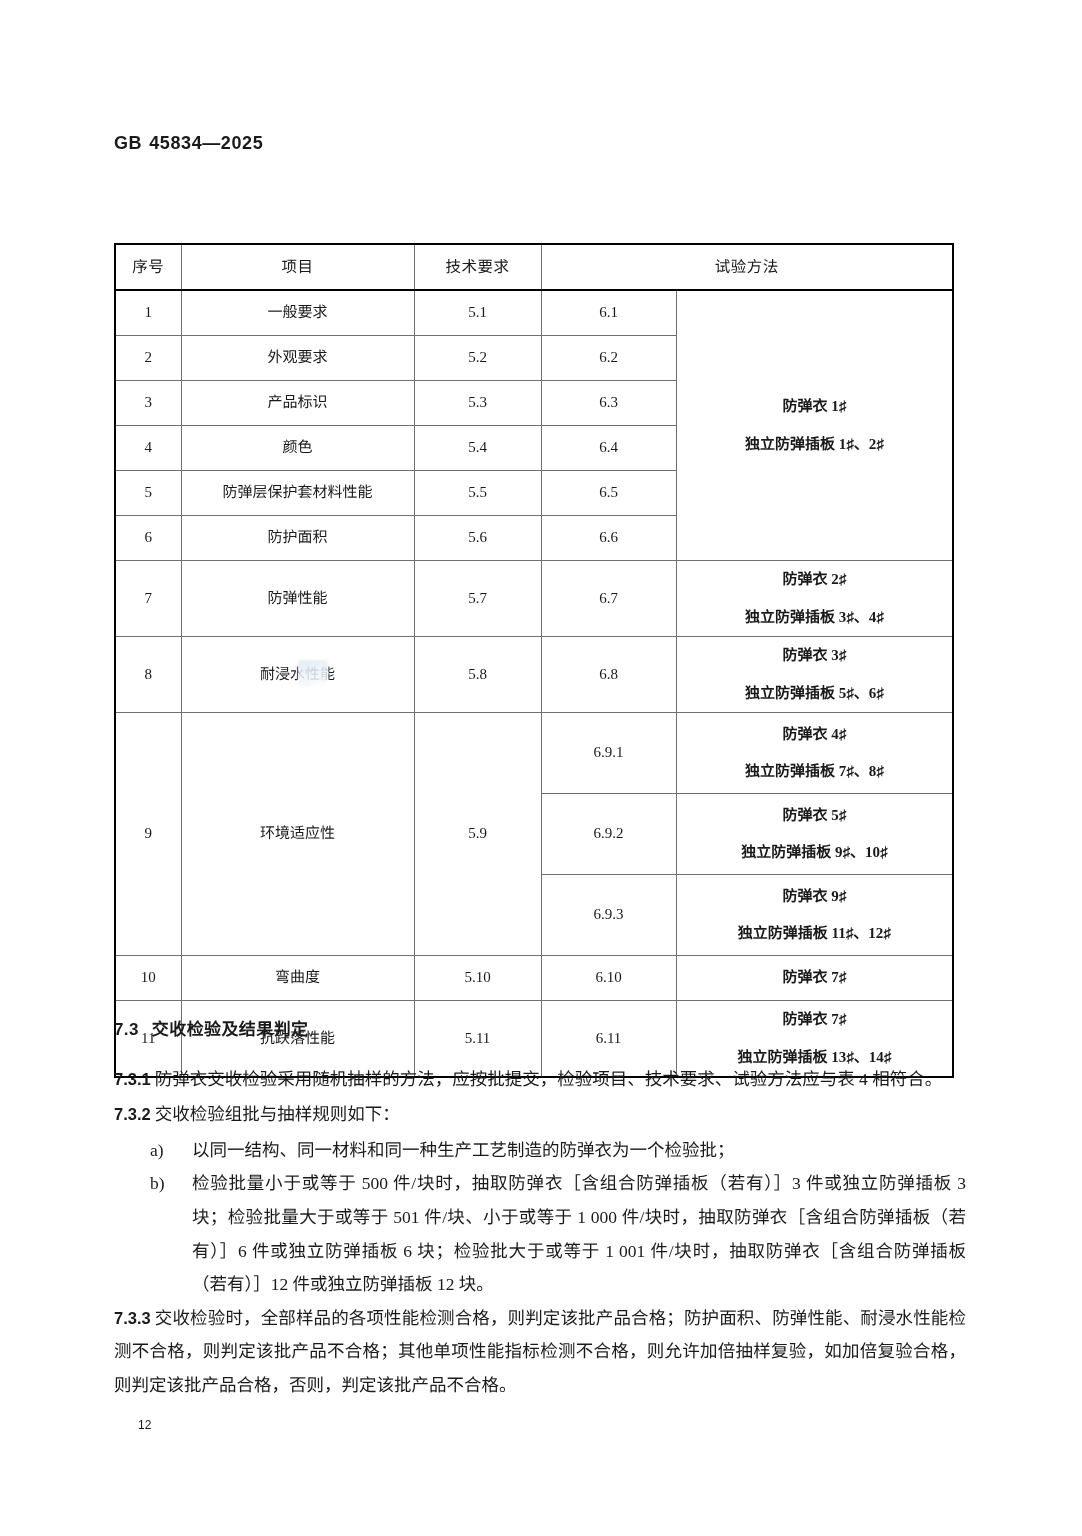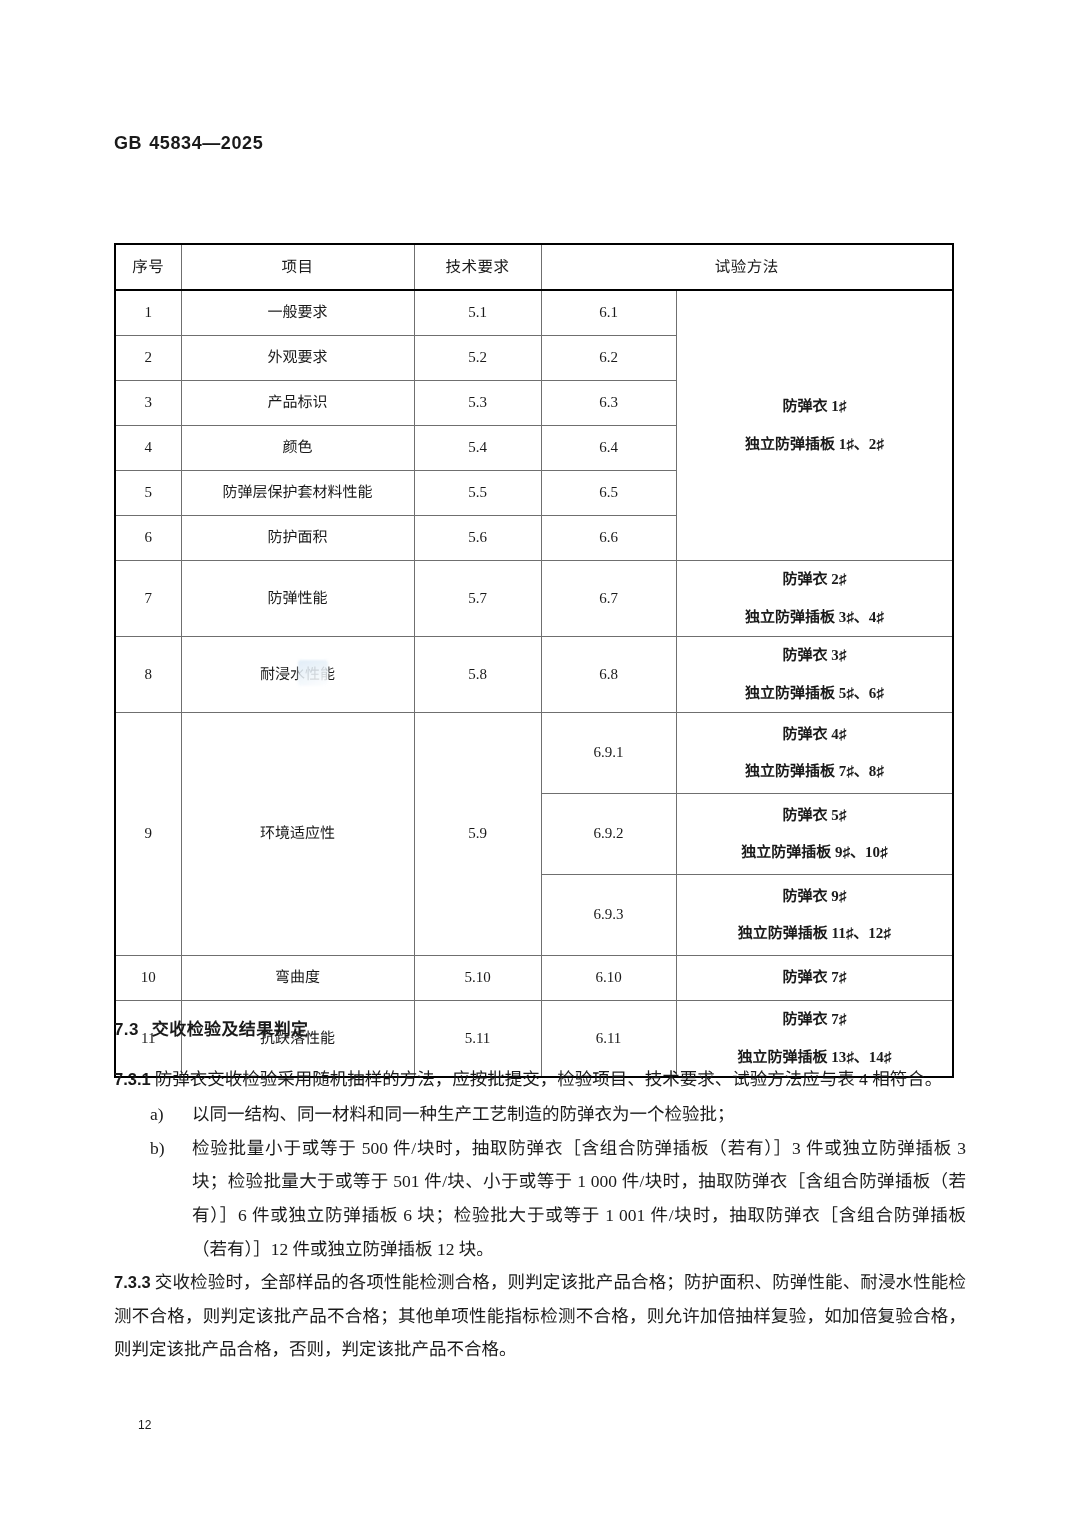--- a/index.html
+++ b/index.html
@@ -325,20 +325,23 @@
   <div class="body">
 
     <h2 class="sec-head">
       <span class="num">7.3</span><span>交收检验及结果判定</span>
     </h2>
 
     <p class="para">
       <span class="num">7.3.1</span><span>防弹衣交收检验采用随机抽样的方法，应按批提交，检验项目、技术要求、试验方法应与表 4 相符合。</span>
     </p>
 
+    <p class="para">
+      <span class="num">7.3.2</span><span>交收检验组批与抽样规则如下：</span>
+    </p>
 
     <ul class="list">
       <li>
         <span class="marker">a)</span><span>以同一结构、同一材料和同一种生产工艺制造的防弹衣为一个检验批；</span>
       </li>
       <li>
         <span class="marker">b)</span><span>检验批量小于或等于 500 件/块时，抽取防弹衣［含组合防弹插板（若有）］3 件或独立防弹插板 3 块；检验批量大于或等于 501 件/块、小于或等于 1 000 件/块时，抽取防弹衣［含组合防弹插板（若有）］6 件或独立防弹插板 6 块；检验批大于或等于 1 001 件/块时，抽取防弹衣［含组合防弹插板（若有）］12 件或独立防弹插板 12 块。</span>
       </li>
     </ul>
 

